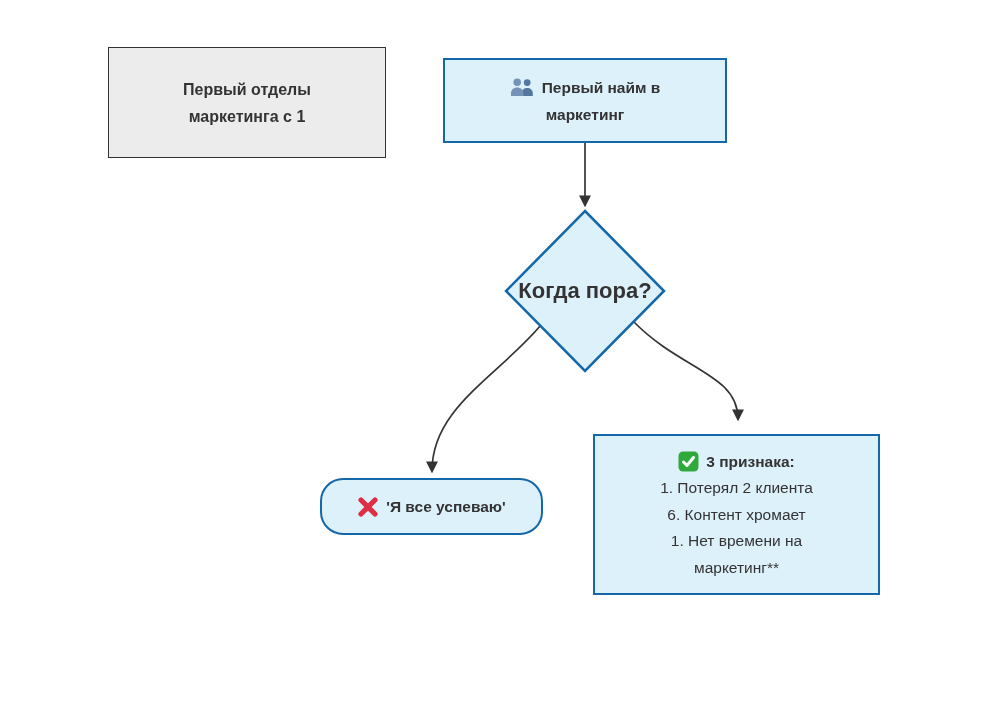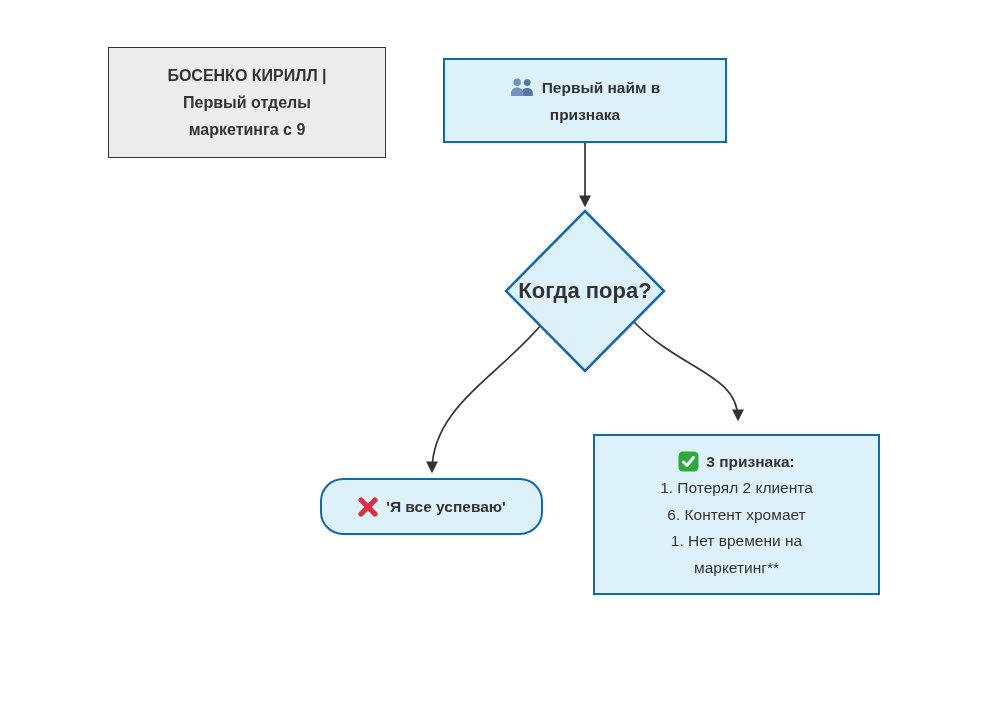--- a/index.html
+++ b/index.html
@@ -94,38 +94,37 @@
         <path d="M0,0 L10,5 L0,10 z" style="fill:var(--edge)"></path>
       </marker>
     </defs>
     <path class="edge" d="M585,143 L585,205" marker-end="url(#arrow)"></path>
     <path class="edge" d="M541,325 C497,377 432,408 432,471" marker-end="url(#arrow)"></path>
     <path class="edge" d="M634,322 C681,370 738,374 738,419" marker-end="url(#arrow)"></path>
     <polygon class="diamond" points="585,211 664,291 585,371 506,291"></polygon>
   </svg>
 
   <div class="node card" style="left:108px; top:47px; width:278px; height:111px;">
-    <div>БОСЕНКО КИРИЛЛ |</div>
     <div>Первый отделы</div>
-    <div>маркетинга с 9</div>
+    <div>маркетинга с 1</div>
   </div>
 
   <div class="node blue" style="left:443px; top:58px; width:284px; height:85px;">
     <div class="iconline">
       <span class="icon">
         <svg width="25" height="18" viewBox="0 0 25 18">
           <circle cx="17.2" cy="4.6" r="3.4" style="fill:var(--people-back)"></circle>
           <path d="M11.6,18 v-2.6 c0,-3.4 2.4,-5.4 5.6,-5.4 s5.6,2 5.6,5.4 V18 z" style="fill:var(--people-back)"></path>
           <circle cx="7.2" cy="4.2" r="3.8" style="fill:var(--people-front)"></circle>
           <path d="M1,18 v-2.8 c0,-3.6 2.6,-5.8 6.2,-5.8 s6.2,2.2 6.2,5.8 V18 z" style="fill:var(--people-front)"></path>
         </svg>
       </span>
       <span>Первый найм в</span>
     </div>
-    <div>признака</div>
+    <div>маркетинг</div>
   </div>
 
   <div class="decision-label">Когда пора?</div>
 
   <div class="node blue" style="left:320px; top:478px; width:223px; height:57px;border-radius:23px;">
     <div class="iconline">
       <span class="icon">
         <svg width="22" height="22" viewBox="0 0 22 22">
           <path d="M4,4 L18,18 M18,4 L4,18" style="stroke:var(--cross-red)" stroke-width="5.2" stroke-linecap="round" fill="none"></path>
         </svg>

